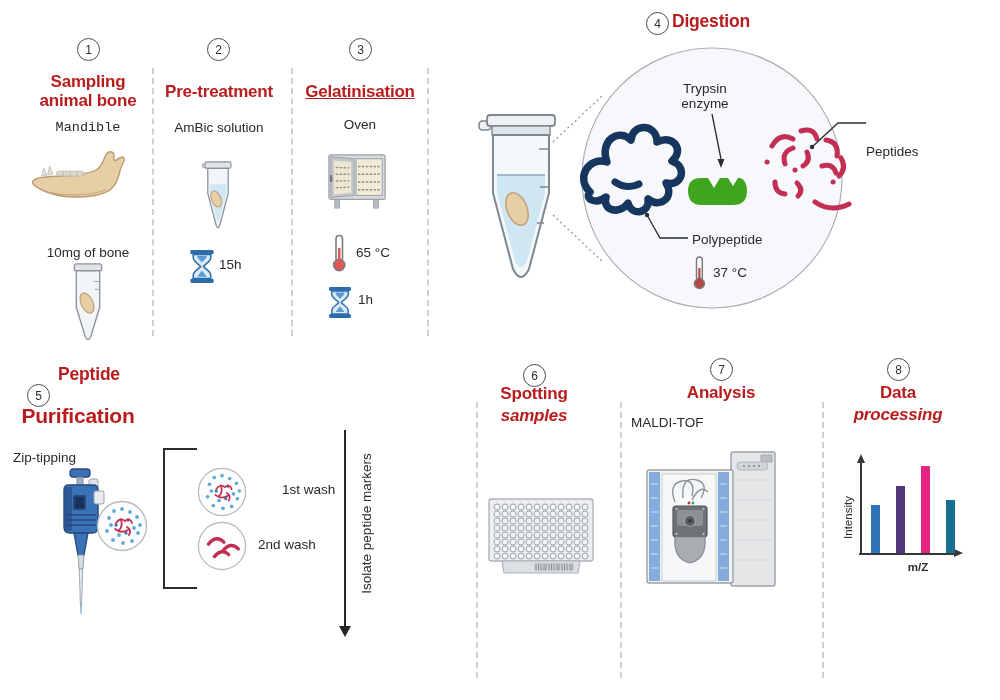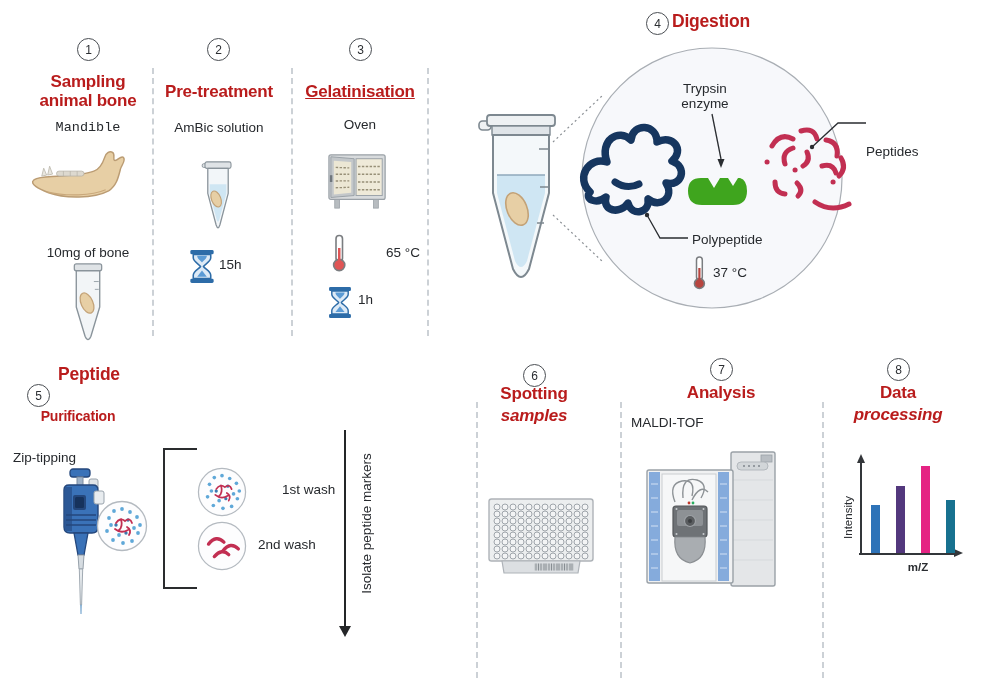--- a/index.html
+++ b/index.html
@@ -105,21 +105,21 @@
       <path d="M32,16 H55 M32,24 H55 M32,32 H55 M32,40 H55" stroke="#978f77" stroke-width="1.4" stroke-dasharray="2.5,1.5"></path>
       <rect x="8" y="50" width="5" height="9" fill="#b7bcc0" stroke="#9aa1a7" stroke-width="0.8"></rect>
       <rect x="48" y="50" width="5" height="9" fill="#b7bcc0" stroke="#9aa1a7" stroke-width="0.8"></rect>
     </svg>
 
     <svg class="abs" style="left:330px;top:234px;" width="18" height="38" viewBox="0 0 18 38">
       <rect x="6" y="1.5" width="6.5" height="26" rx="3.2" fill="#ffffff" stroke="#7a7d80" stroke-width="1.6"></rect>
       <circle cx="9.2" cy="31" r="5.6" fill="#e05555" stroke="#7a7d80" stroke-width="1.6"></circle>
       <rect x="8" y="14" width="2.5" height="14" fill="#e05555"></rect>
     </svg>
-    <div class="lab" style="left:356px;top:245px;margin-left:30px;">65 °C</div>
+    <div class="lab" style="left:356px;top:245px;">65 °C</div>
 
     <svg class="abs" style="left:328px;top:287px;" width="24" height="31" viewBox="0 0 26 34">
       <rect x="1" y="0" width="24" height="4.5" rx="1.5" fill="#2d6ca8"></rect>
       <rect x="1" y="29.5" width="24" height="4.5" rx="1.5" fill="#2d6ca8"></rect>
       <path d="M4,4.5 L22,4.5 L22,8 C22,12 16,14.5 14.5,17 C16,19.5 22,22 22,26 L22,29.5 L4,29.5 L4,26 C4,22 10,19.5 11.5,17 C10,14.5 4,12 4,8 Z" fill="#ddeaf6" stroke="#2d6ca8" stroke-width="1.6" stroke-linejoin="round"></path>
       <path d="M8,6 L18,6 C18,9 14.5,11 13,13 C11.5,11 8,9 8,6 Z" fill="#5b9bd5"></path>
       <path d="M13,21 L18,27.5 L8,27.5 Z" fill="#5b9bd5"></path>
     </svg>
     <div class="lab" style="left:358px;top:292px;">1h</div>
   </div>
@@ -184,21 +184,21 @@
     <div class="s" style="left:668px;top:81px;width:74px;">Trypsin</div>
     <div class="s" style="left:668px;top:96px;width:74px;">enzyme</div>
     <div class="lab" style="left:866px;top:116px;margin-top:28px;">Peptides</div>
     <div class="lab" style="left:692px;top:232px;">Polypeptide</div>
     <div class="lab" style="left:713px;top:265px;">37 °C</div>
   </div>
 
   <div>
     <div class="num" style="left:27px;top:384px;">5</div>
     <div class="t" style="left:54px;top:364px;width:70px;text-align:center;font-size:17.5px;">Peptide</div>
-    <div class="t" style="left:20px;top:406px;width:116px;font-size:14px;">Purification</div>
+    <div class="t" style="left:20px;top:406px;width:116px;font-size:21px;">Purification</div>
     <div class="lab" style="left:13px;top:450px;">Zip-tipping</div>
 
     <svg class="abs" style="left:50px;top:467px;" width="64" height="150" viewBox="0 0 64 150">
       <rect x="20" y="2" width="20" height="8" rx="3" fill="#3a72b8" stroke="#24477c" stroke-width="1.3"></rect>
       <rect x="27" y="10" width="6" height="9" fill="#9fb2c8" stroke="#7c8ca0" stroke-width="1"></rect>
       <rect x="39" y="12" width="9" height="11" rx="2" fill="#dfe3e7" stroke="#9aa4ad" stroke-width="1"></rect>
       <path d="M14,23 Q14,18 19,18 L43,18 Q48,18 48,23 L48,60 Q48,66 42,66 L20,66 Q14,66 14,60 Z" fill="#3a72b8" stroke="#24477c" stroke-width="1.4"></path>
       <rect x="15" y="20" width="7" height="44" fill="#2c5896"></rect>
       <rect x="23" y="28" width="13" height="15" rx="2" fill="#24477c"></rect>
       <rect x="25" y="30" width="9" height="11" rx="1.5" fill="#16325c"></rect>

